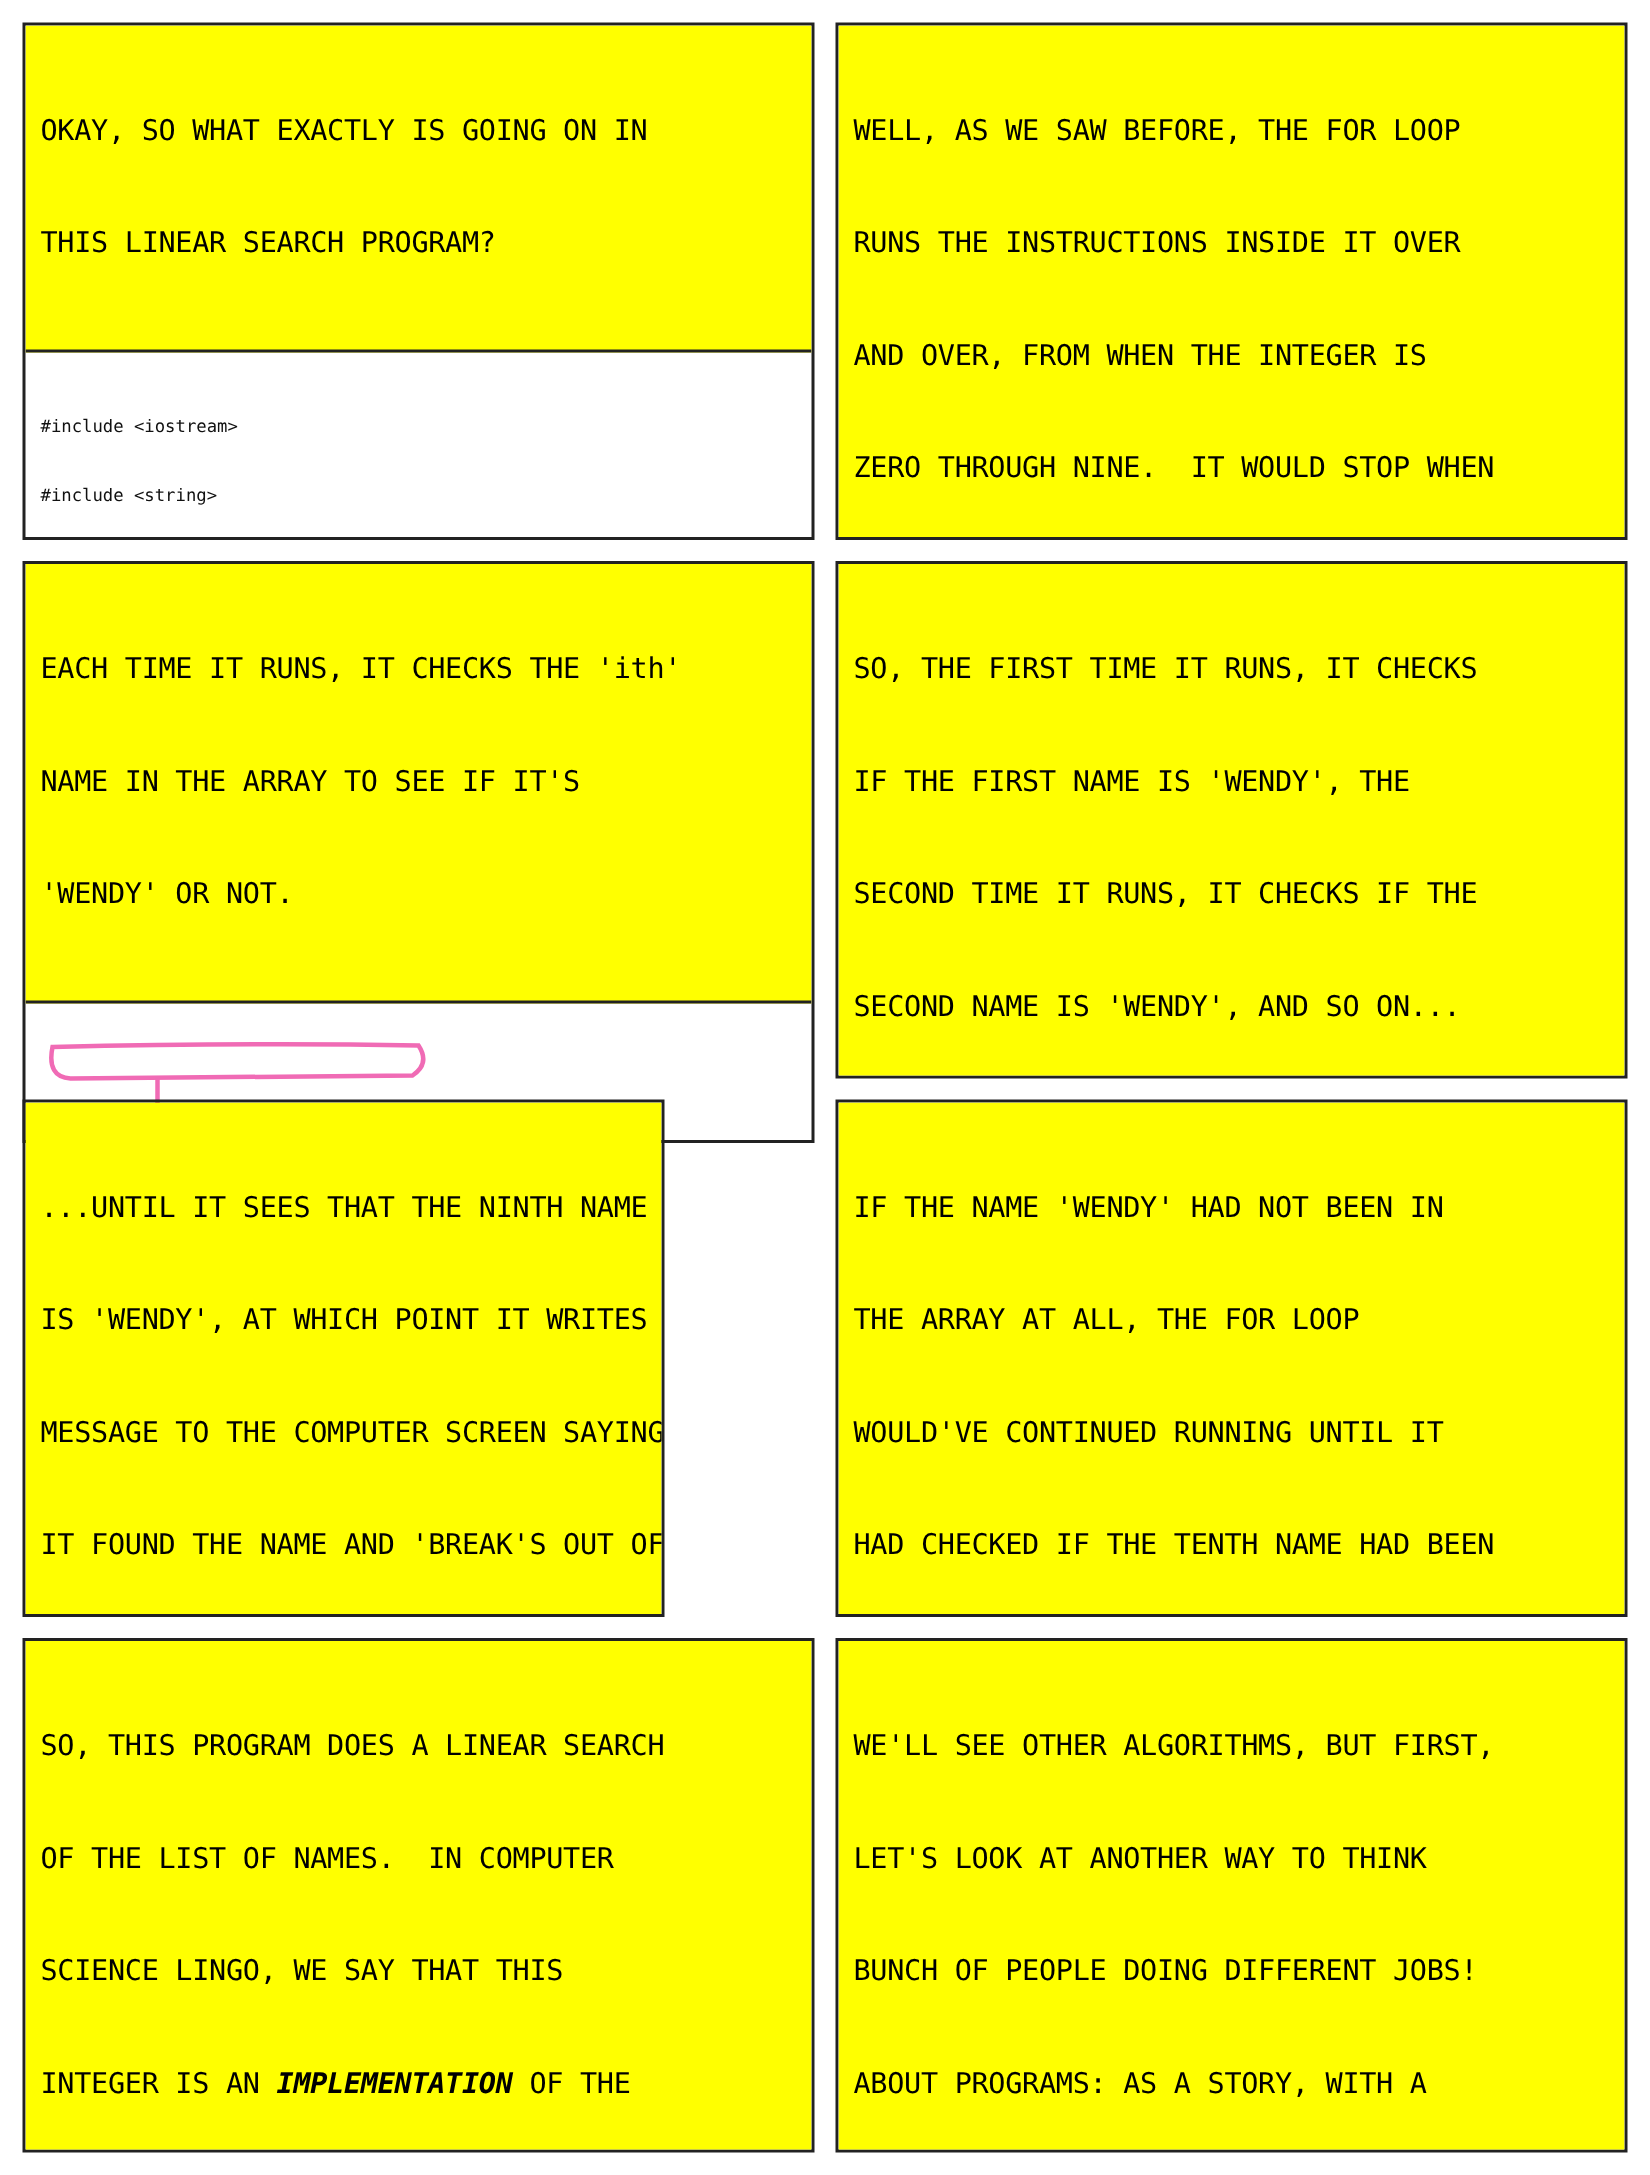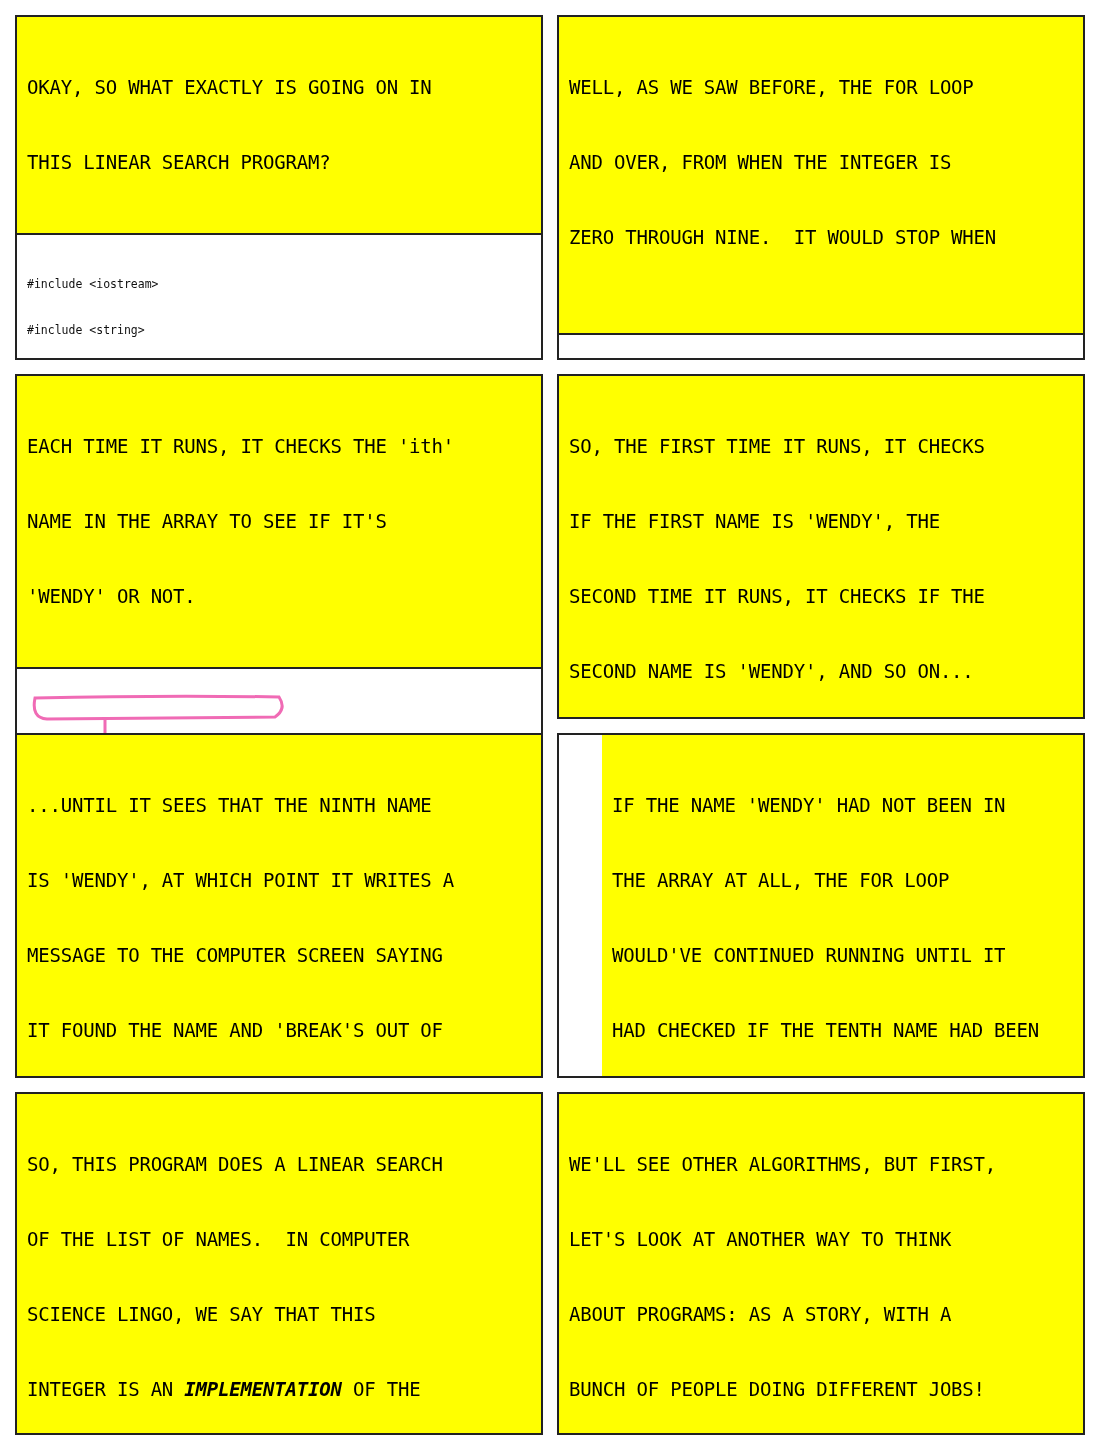--- a/index.html
+++ b/index.html
@@ -34,20 +34,21 @@
     
     
     
     
   </div>
 </div>
 
 <div class="panel" style="left:557px;top:15px;width:528px;height:345px;">
   <div class="cap">
     <div>WELL, AS WE SAW BEFORE, THE FOR LOOP</div>
+    <div>RUNS THE INSTRUCTIONS INSIDE IT OVER</div>
     <div>AND OVER, FROM WHEN THE INTEGER IS</div>
     <div>ZERO THROUGH NINE.  IT WOULD STOP WHEN</div>
     
   </div>
 
 </div>
 
 <div class="panel" style="left:15px;top:374px;width:528px;height:388px;">
   <div class="cap">
     <div>EACH TIME IT RUNS, IT CHECKS THE 'ith'</div>
@@ -72,32 +73,32 @@
 <div class="panel" style="left:557px;top:374px;width:528px;height:345px;">
   <div class="cap">
     <div>SO, THE FIRST TIME IT RUNS, IT CHECKS</div>
     <div>IF THE FIRST NAME IS 'WENDY', THE</div>
     <div>SECOND TIME IT RUNS, IT CHECKS IF THE</div>
     <div>SECOND NAME IS 'WENDY', AND SO ON...</div>
   </div>
 
 </div>
 
-<div class="panel" style="left:15px;top:733px;width:528px;height:345px;">
+<div class="panel" style="left:15px;top:733px;width:428px;height:345px;">
   <div class="cap">
     <div>...UNTIL IT SEES THAT THE NINTH NAME</div>
     <div>IS 'WENDY', AT WHICH POINT IT WRITES A</div>
     <div>MESSAGE TO THE COMPUTER SCREEN SAYING</div>
     <div>IT FOUND THE NAME AND 'BREAK'S OUT OF</div>
     
   </div>
 
 </div>
 
-<div class="panel" style="left:557px;top:733px;width:528px;height:345px;padding-left:43px;">
+<div class="panel" style="left:557px;top:733px;width:528px;height:345px;">
   <div class="cap">
     <div>IF THE NAME 'WENDY' HAD NOT BEEN IN</div>
     <div>THE ARRAY AT ALL, THE FOR LOOP</div>
     <div>WOULD'VE CONTINUED RUNNING UNTIL IT</div>
     <div>HAD CHECKED IF THE TENTH NAME HAD BEEN</div>
     
     
     
   </div>
 
@@ -111,17 +112,17 @@
     <div><span>INTEGER IS AN </span><span class="em">IMPLEMENTATION</span><span> OF THE</span></div>
     
   </div>
 
 </div>
 
 <div class="panel" style="left:557px;top:1092px;width:528px;height:343px;">
   <div class="cap">
     <div>WE'LL SEE OTHER ALGORITHMS, BUT FIRST,</div>
     <div>LET'S LOOK AT ANOTHER WAY TO THINK</div>
+    <div>BUNCH OF PEOPLE DOING DIFFERENT JOBS!</div>
     <div>ABOUT PROGRAMS: AS A STORY, WITH A</div>
-    <div>BUNCH OF PEOPLE DOING DIFFERENT JOBS!</div>
   </div>
 
 </div>
 
 </body></html>

